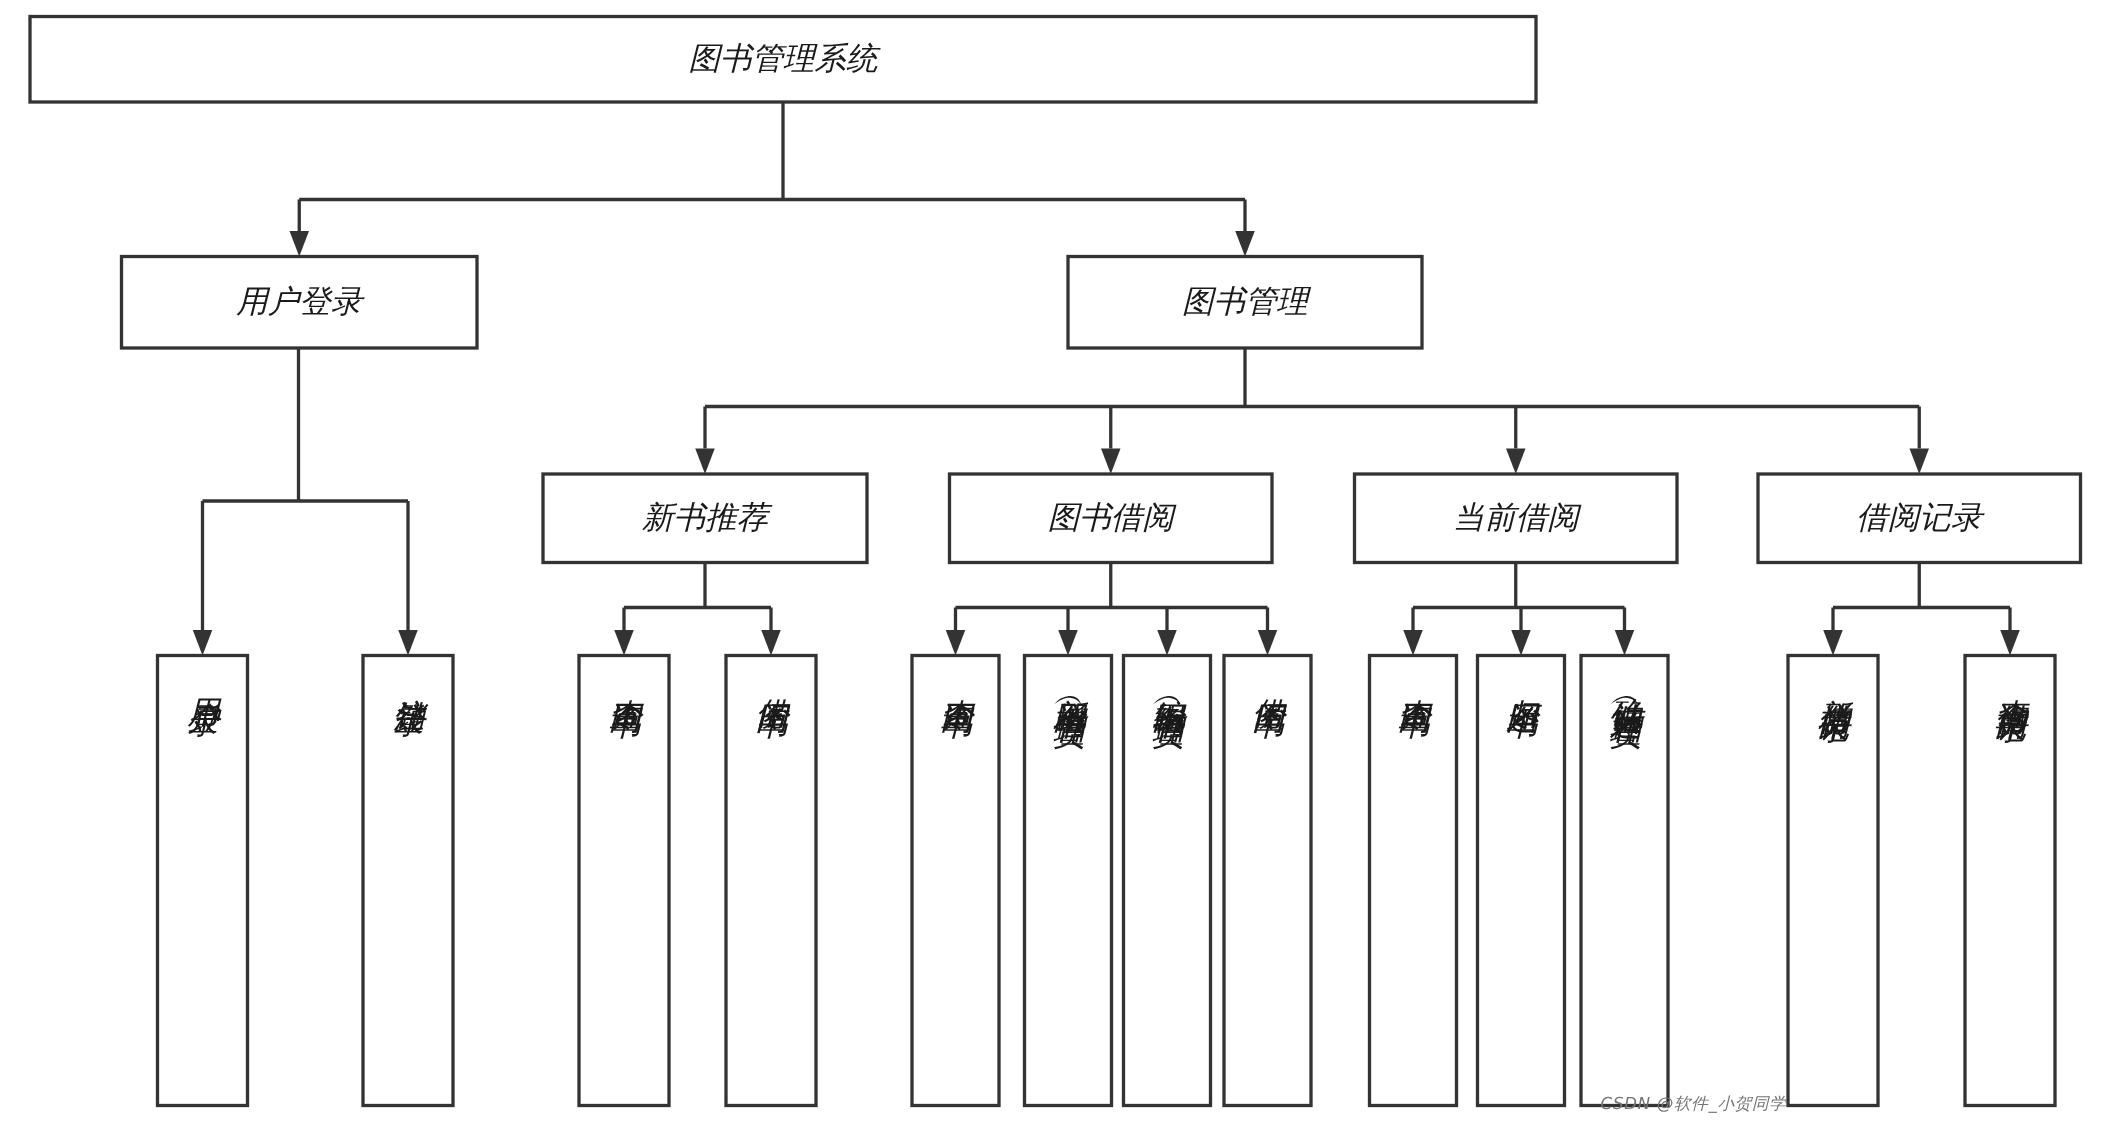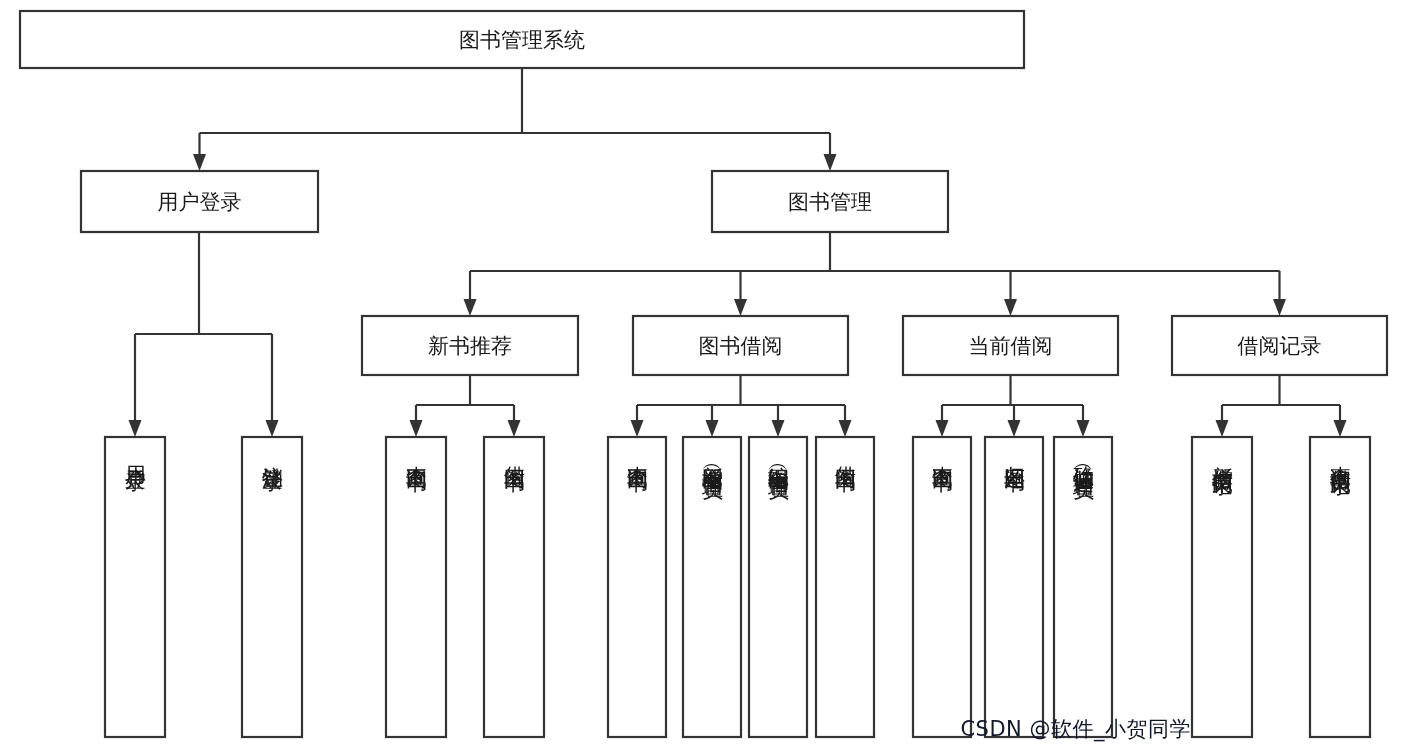--- a/index.html
+++ b/index.html
@@ -12,20 +12,21 @@
     height: 747px;
     font-family: "DejaVu Sans", "Liberation Sans", sans-serif;
     overflow: hidden;
     position: relative;
   }
   #diagram-root {
     position: relative;
     width: 1199px;
     height: 747px;
     background: #ffffff;
+    font-style: italic;
   }
   svg#tree-svg {
     position: absolute;
     top: 0;
     left: 0;
     width: 1405px;
     height: 747px;
     display: block;
   }
   .node-box {
@@ -65,22 +66,22 @@
     line-height: 1.0;
     color: #1a1a1a;
     letter-spacing: 2px;
     white-space: nowrap;
   }
   .watermark {
     position: absolute;
     right: 8px;
     bottom: 4px;
     font-family: "DejaVu Sans", "Liberation Sans", sans-serif;
-    font-size: 21px;
-    color: #0f172a;
+    font-size: 11px;
+    color: #737373;
     white-space: nowrap;
     letter-spacing: 0.5px;
   }
 </style>
 </head>
 <body>
 
 <div id="diagram-root">
 
   <svg id="tree-svg" viewBox="0 0 1405 747">

